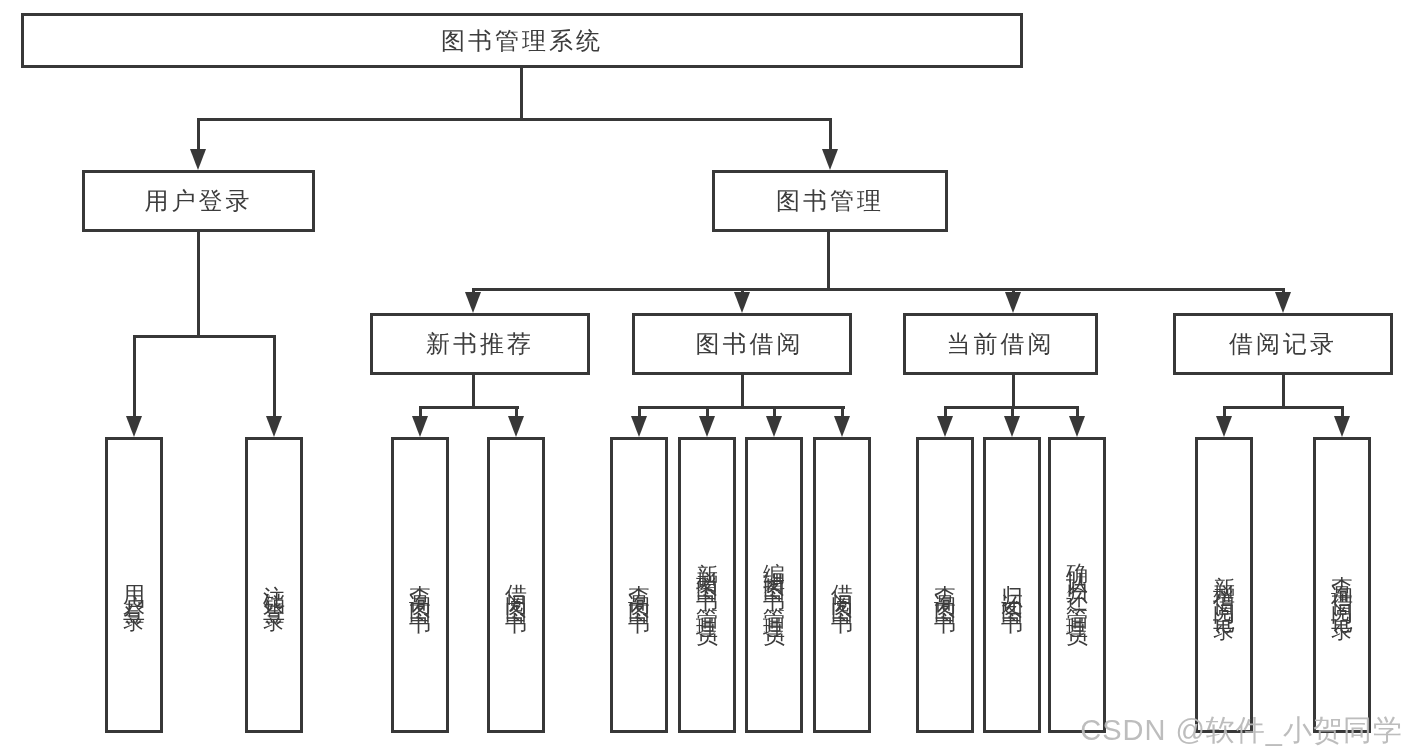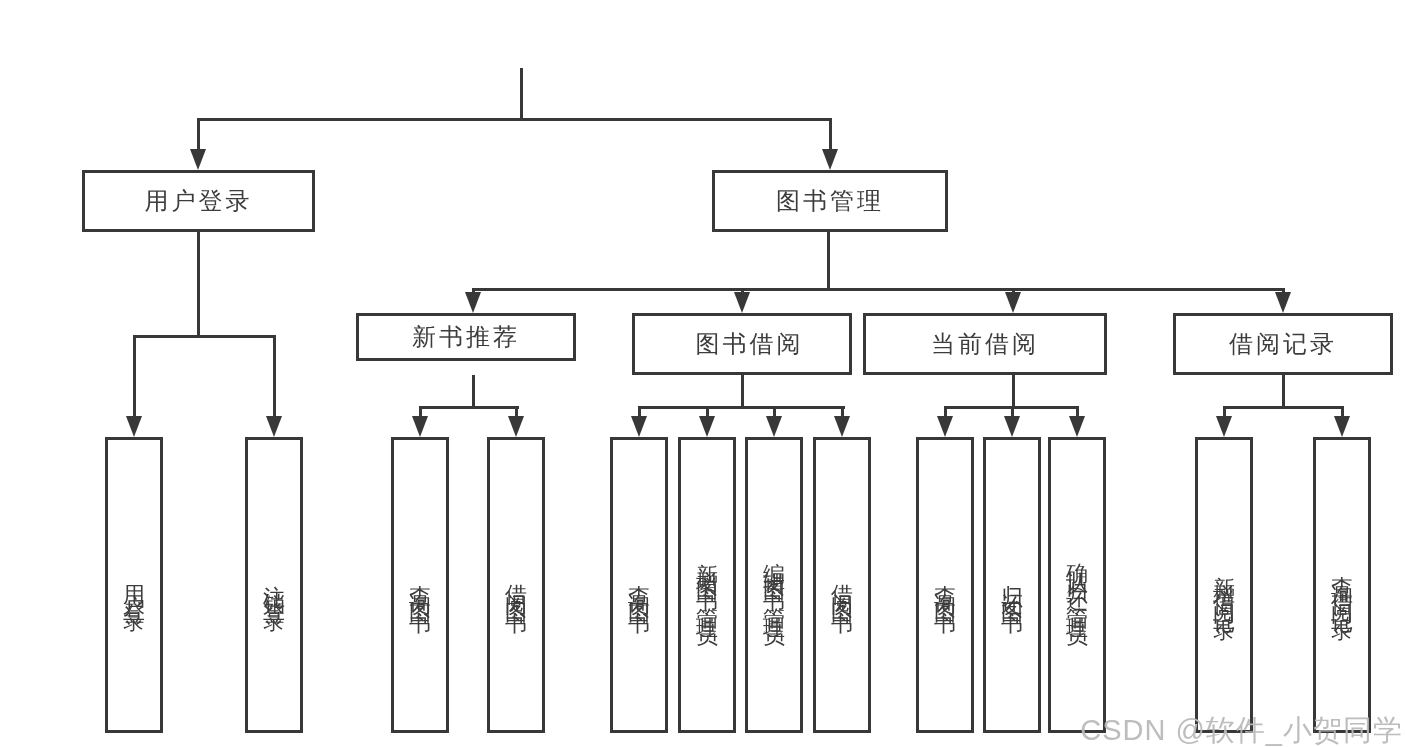--- a/index.html
+++ b/index.html
@@ -49,20 +49,23 @@
     color:rgba(185,185,185,0.95);
     letter-spacing:1px;
     z-index:10;
   }
 </style>
 </head>
 <body>
 
 <div id="stage">
 
+  <div class="box" style="left:21px;top:13px;width:1002px;height:55px;">
+    <span>图书管理系统</span>
+  </div>
 
   <div class="vline" style="left:520px;top:68px;height:50px;"></div>
   <div class="hline" style="left:197px;top:118px;width:635px;"></div>
   <div class="vline" style="left:197px;top:118px;height:31px;"></div>
   <div class="arrow" style="left:190px;top:149px;"></div>
   <div class="vline" style="left:829px;top:118px;height:31px;"></div>
   <div class="arrow" style="left:822px;top:149px;"></div>
 
   <div class="box" style="left:82px;top:170px;width:233px;height:62px;">
     <span>用户登录</span>
@@ -82,27 +85,27 @@
   <div class="hline" style="left:472px;top:288px;width:813px;"></div>
   <div class="vline" style="left:472px;top:288px;height:6px;"></div>
   <div class="arrow" style="left:465px;top:292px;"></div>
   <div class="vline" style="left:741px;top:288px;height:6px;"></div>
   <div class="arrow" style="left:734px;top:292px;"></div>
   <div class="vline" style="left:1012px;top:288px;height:6px;"></div>
   <div class="arrow" style="left:1005px;top:292px;"></div>
   <div class="vline" style="left:1282px;top:288px;height:6px;"></div>
   <div class="arrow" style="left:1275px;top:292px;"></div>
 
-  <div class="box" style="left:356px;top:313px;width:220px;height:48px;align-items:center;">
+  <div class="box" style="left:370px;top:313px;width:220px;height:62px;align-items:center;">
     <span>新书推荐</span>
   </div>
   <div class="box" style="left:632px;top:313px;width:220px;height:62px;padding-left:15px;">
     <span>图书借阅</span>
   </div>
-  <div class="box" style="left:863px;top:313px;width:244px;height:62px;">
+  <div class="box" style="left:903px;top:313px;width:195px;height:62px;">
     <span>当前借阅</span>
   </div>
   <div class="box" style="left:1173px;top:313px;width:220px;height:62px;">
     <span>借阅记录</span>
   </div>
 
   <div class="vline" style="left:472px;top:375px;height:31px;"></div>
   <div class="hline" style="left:419px;top:406px;width:100px;"></div>
   <div class="vline" style="left:419px;top:406px;height:10px;"></div>
   <div class="arrow" style="left:412px;top:416px;"></div>

